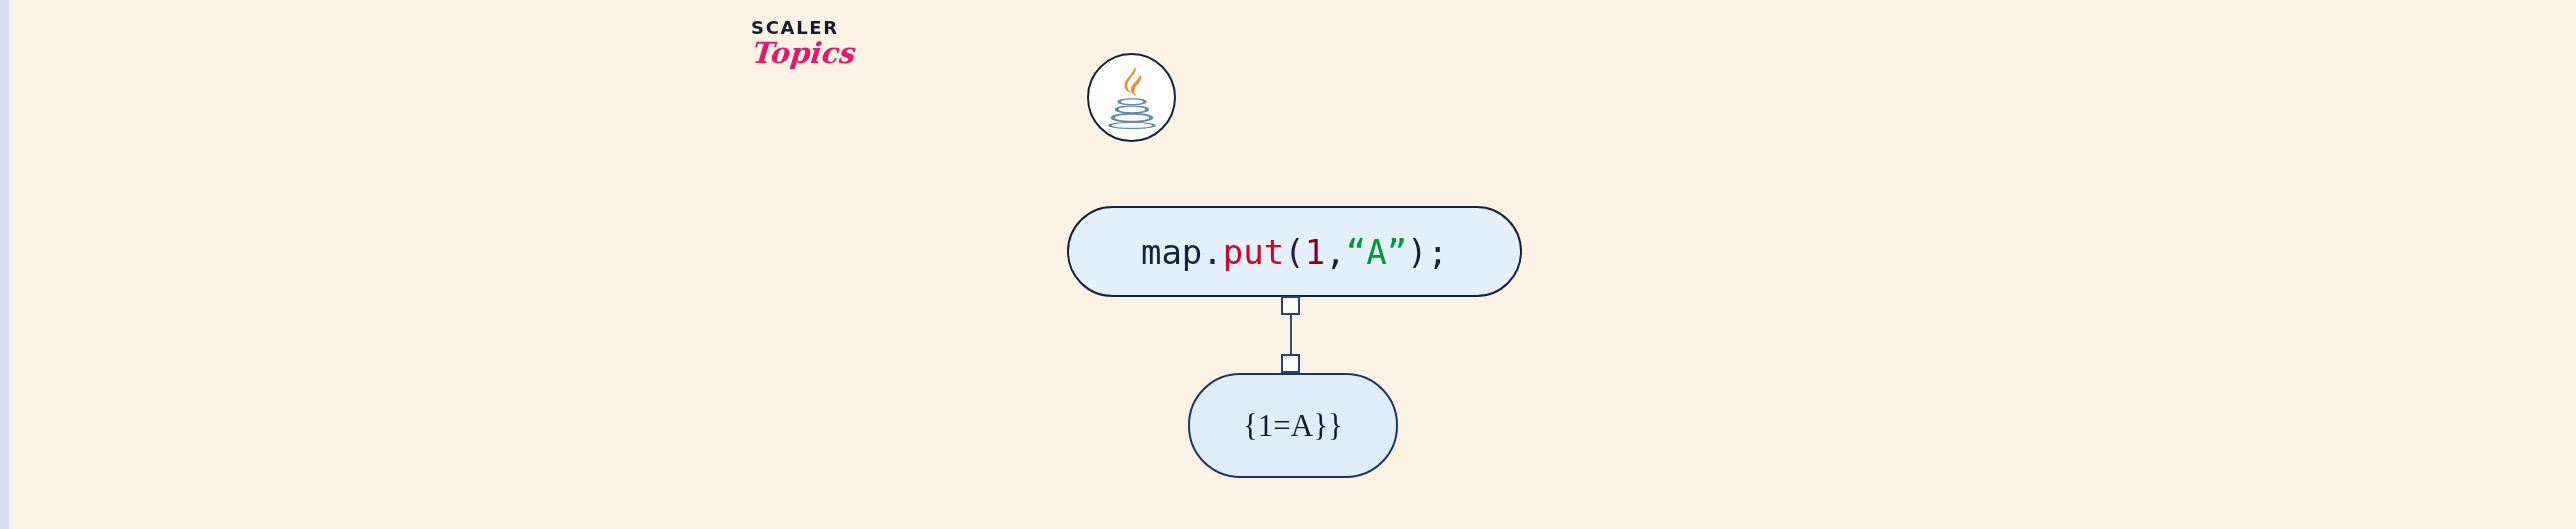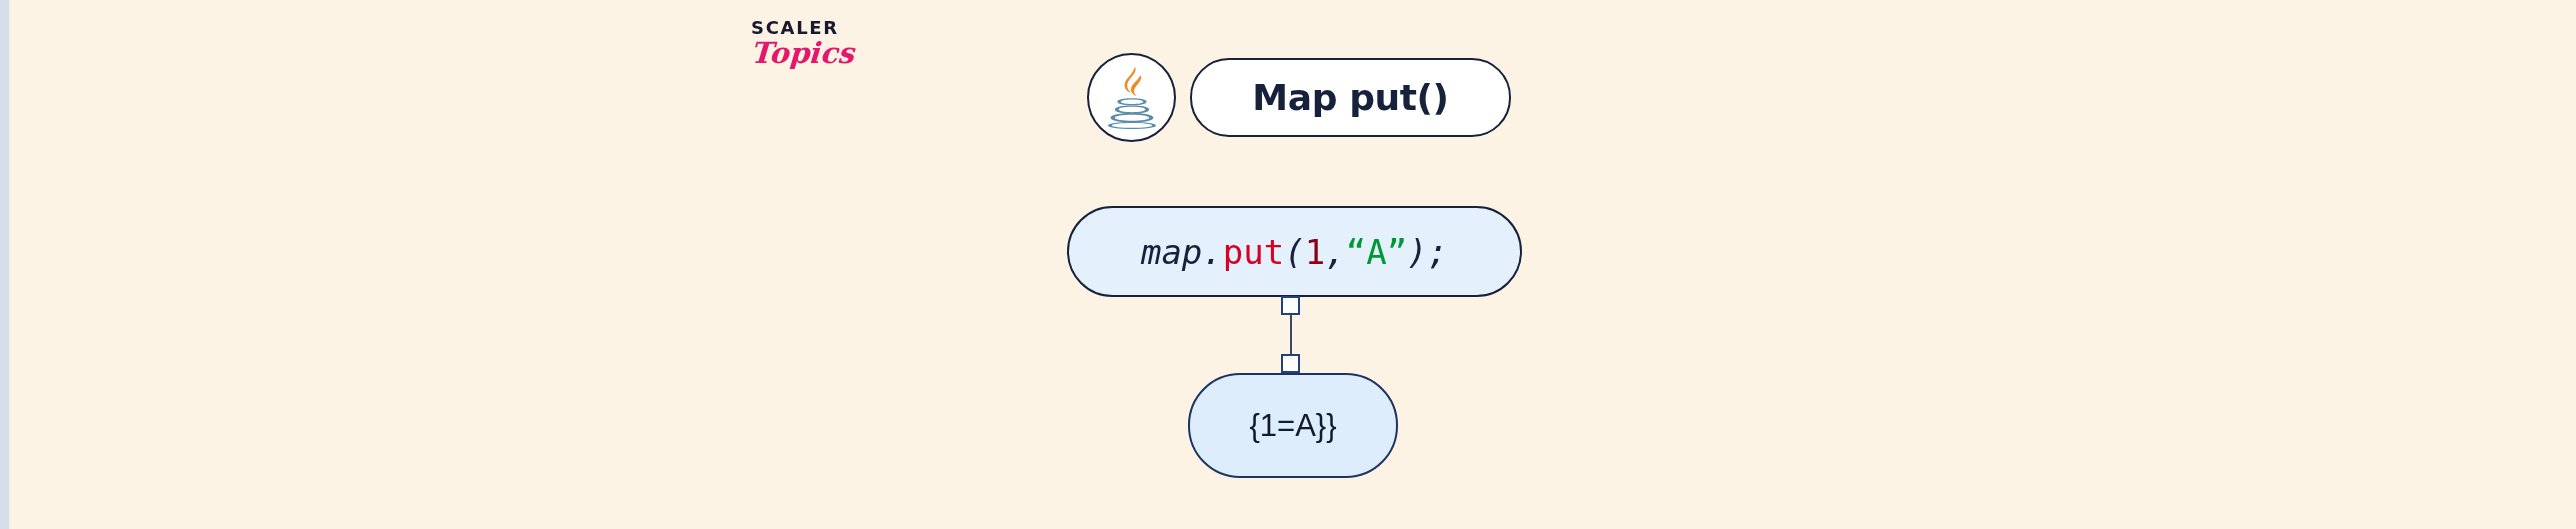--- a/index.html
+++ b/index.html
@@ -126,21 +126,21 @@
     align-items: center;
     justify-content: center;
   }
   #code-text {
     font-family: "DejaVu Sans Mono", monospace;
     font-size: 34px;
     letter-spacing: 0px;
     white-space: nowrap;
     color: #16223C;
   }
-  .tok-plain  { color: #16223C; font-style: italic; }
+  .tok-plain  { color: #16223C; }
   .tok-method { color: #D80024; }
   .tok-number { color: #8C0012; }
   .tok-string { color: #009933; }
 
   
   #connector-line {
     position: absolute;
     left: 1290px;
     top: 299px;
     width: 2.1px;
@@ -173,21 +173,21 @@
     height: 105px;
     border-radius: 52px;
     background: #DEEDFB;
     border: 2.6px solid #1B3461;
     box-sizing: border-box;
     display: flex;
     align-items: center;
     justify-content: center;
   }
   #result-text {
-    font-family: Liberation Sans, sans-serif;
+    font-family: Liberation Serif, serif;
     font-size: 31px;
     color: #101A30;
     white-space: nowrap;
   }
 </style>
 </head>
 <body>
 
 <div id="canvas">
 
@@ -205,23 +205,20 @@
       <path d="M40.5 3 C 43.5 9, 37 14, 33.5 19 C 30 24, 31 29.5, 36 33.5 C 31.5 32.5, 27.5 28.5, 28.5 23 C 29.5 17.5, 36 13, 38 8.5 C 39 6.5, 40.5 4.5, 40.5 3 Z" fill="#F08A28"></path>
       <path d="M47 13 C 49.5 18.5, 44 22.5, 41 27 C 38 31.5, 39.5 35, 43 37.5 C 38.5 36.5, 35 33, 36 28 C 37 23, 42.5 20, 44.5 16.5 C 45.5 14.8, 46.8 13.8, 47 13 Z" fill="#F08A28"></path>
 
       <path d="M20 44 C 20 41.5, 26 40, 37 40 C 48 40, 54 41.5, 54 44 C 54 46.5, 48 48, 37 48 C 26 48, 20 46.5, 20 44 Z M24 44 C 24 45.6, 30 46.6, 37 46.6 C 44 46.6, 50 45.6, 50 44 C 50 42.4, 44 41.4, 37 41.4 C 30 41.4, 24 42.4, 24 44 Z" fill="#5B8CA9"></path>
       <path d="M17 53 C 17 50, 25 48.3, 37 48.3 C 49 48.3, 57 50, 57 53 C 57 56, 49 57.7, 37 57.7 C 25 57.7, 17 56, 17 53 Z M21.5 53 C 21.5 54.9, 28.5 56.1, 37 56.1 C 45.5 56.1, 52.5 54.9, 52.5 53 C 52.5 51.1, 45.5 49.9, 37 49.9 C 28.5 49.9, 21.5 51.1, 21.5 53 Z" fill="#5B8CA9"></path>
       <path d="M12 62.5 C 12 59, 23 57, 37 57 C 51 57, 62 59, 62 62.5 C 62 66, 51 68, 37 68 C 23 68, 12 66, 12 62.5 Z M17 62.5 C 17 64.7, 26 66, 37 66 C 48 66, 57 64.7, 57 62.5 C 57 60.3, 48 59, 37 59 C 26 59, 17 60.3, 17 62.5 Z" fill="#5B8CA9"></path>
       <path d="M9 71.5 C 9 69, 21.5 67.4, 37 67.4 C 52.5 67.4, 65 69, 65 71.5 C 65 74, 52.5 75.6, 37 75.6 C 21.5 75.6, 9 74, 9 71.5 Z M13.5 71.5 C 13.5 73.1, 24 74.2, 37 74.2 C 50 74.2, 60.5 73.1, 60.5 71.5 C 60.5 69.9, 50 68.8, 37 68.8 C 24 68.8, 13.5 69.9, 13.5 71.5 Z" fill="#5B8CA9"></path>
     </svg>
   </div>
 
-  <div id="title-pill">
-    <span id="title-pill-text">Map put()</span>
-  </div>
 
   <div id="code-node">
     <span id="code-text"><span class="tok-plain" style="color: rgb(22, 34, 60);">map.</span><span class="tok-method" style="color: rgb(216, 0, 36);">put</span><span class="tok-plain" style="color: rgb(22, 34, 60);">(</span><span class="tok-number" style="color: rgb(140, 0, 18);">1</span><span class="tok-plain" style="color: rgb(22, 34, 60);">,</span><span class="tok-string" style="color: rgb(0, 153, 51);">“A”</span><span class="tok-plain" style="color: rgb(22, 34, 60);">)</span><span class="tok-plain" style="color: rgb(22, 34, 60);">;</span></span>
   </div>
 
   <div id="connector-line"></div>
   <div class="conn-handle" id="connector-handle-top"></div>
   <div class="conn-handle" id="connector-handle-bottom"></div>
 
   <div id="result-node">

